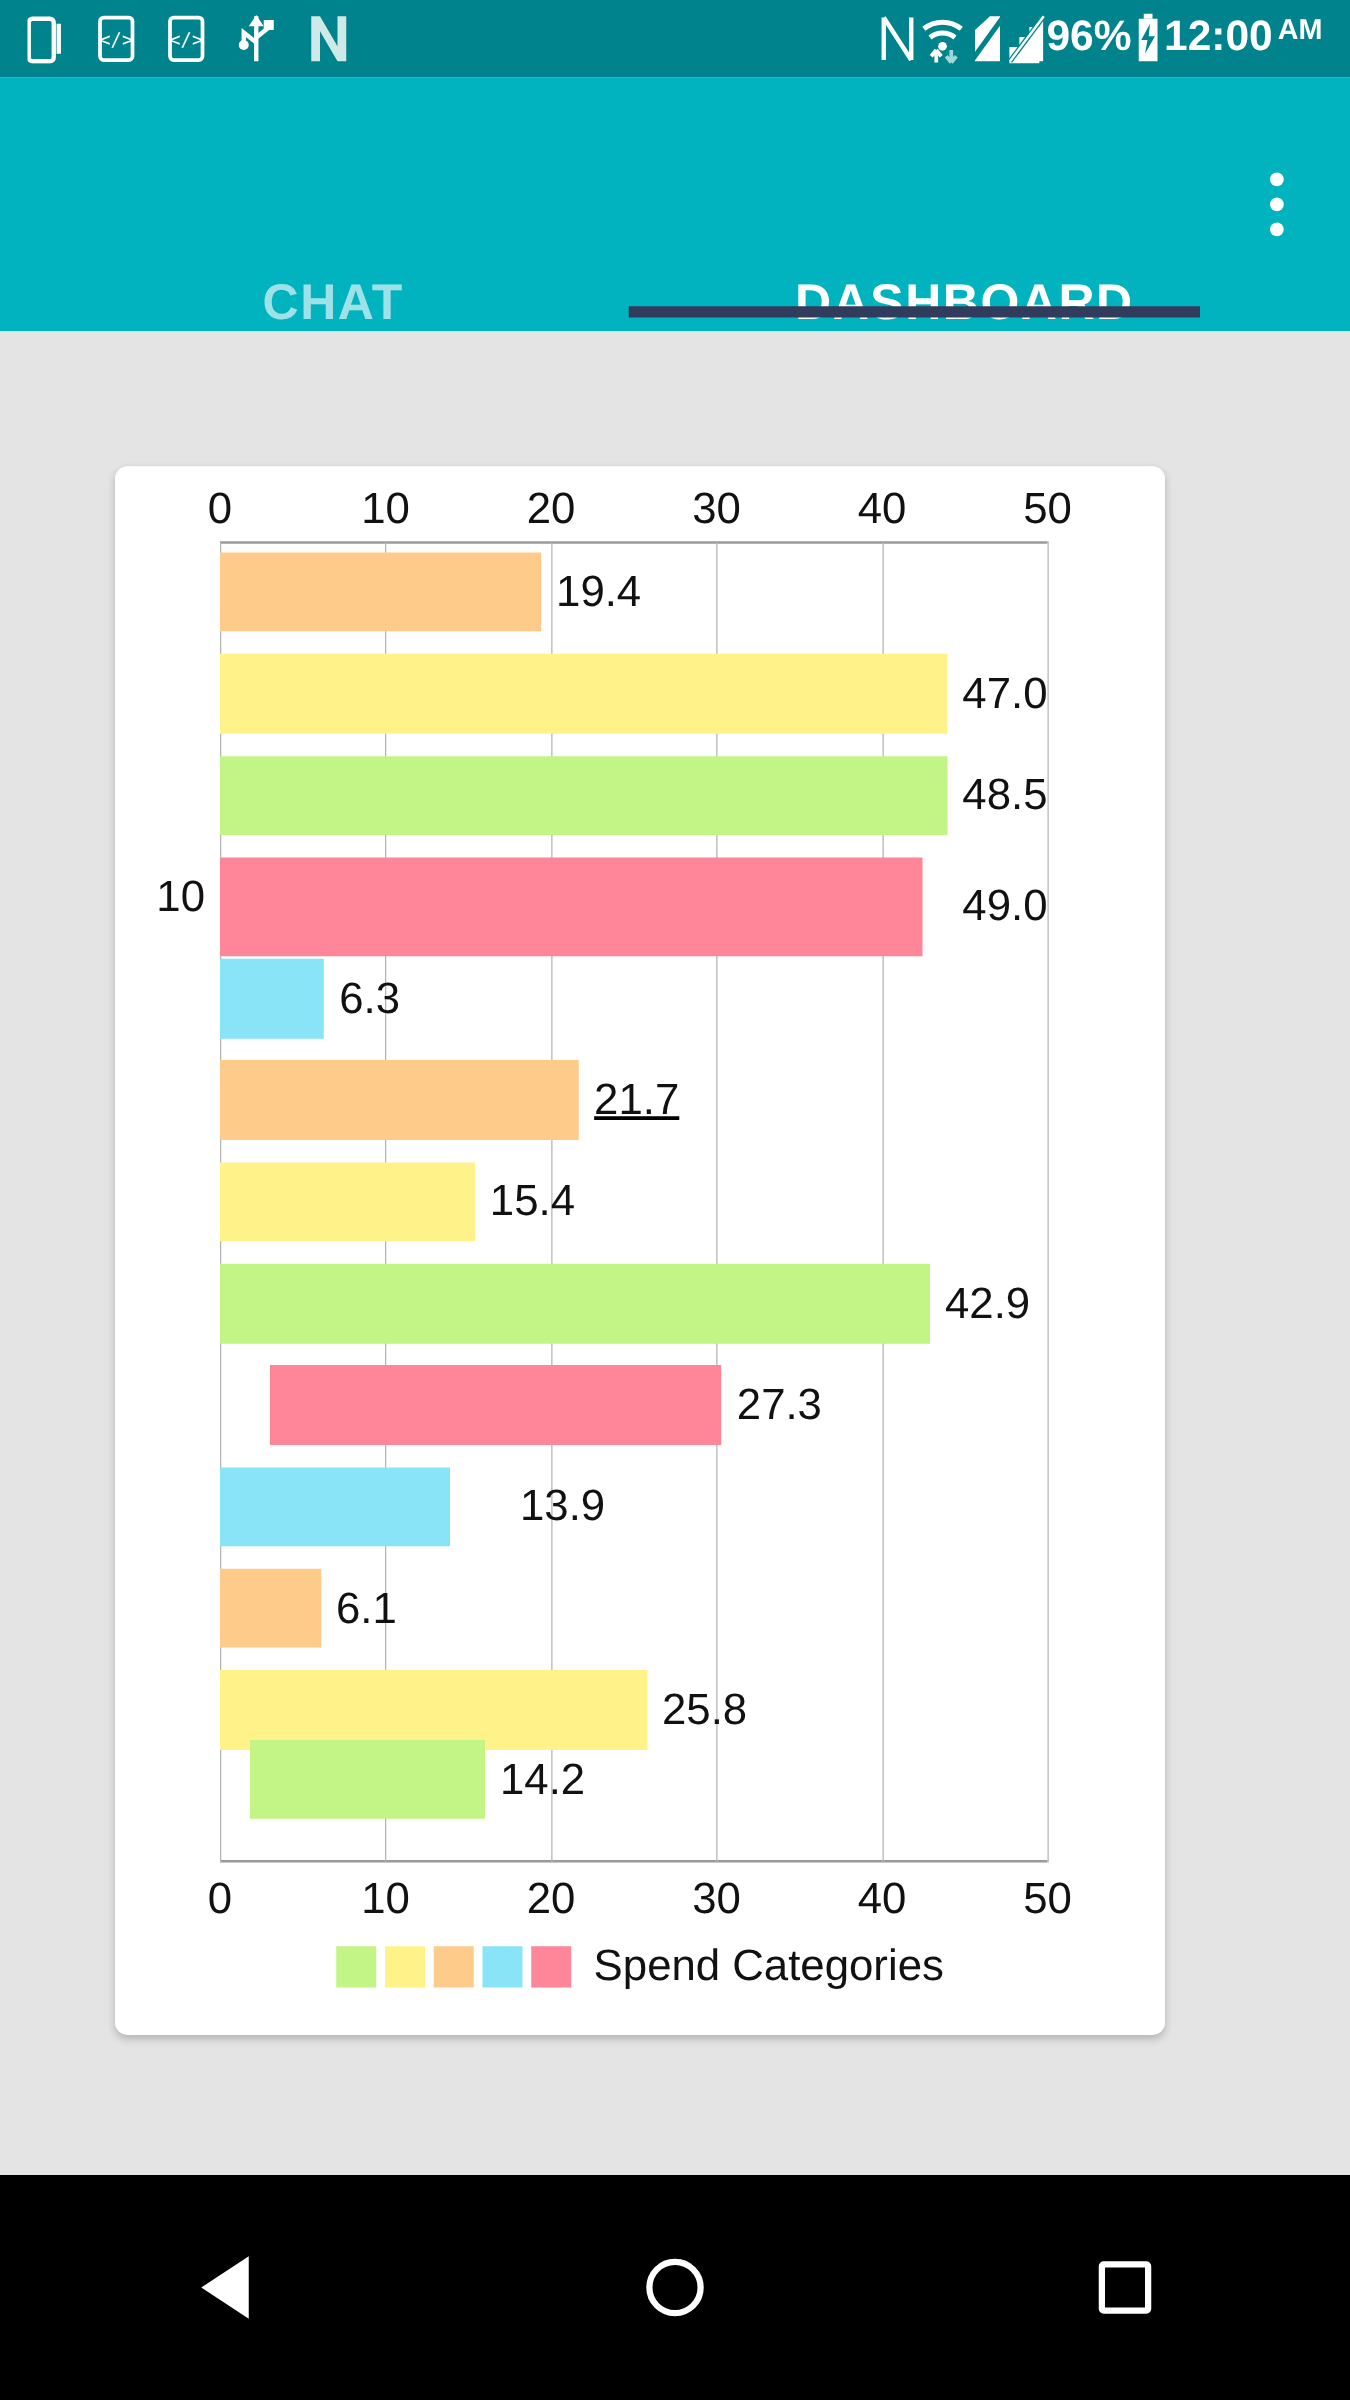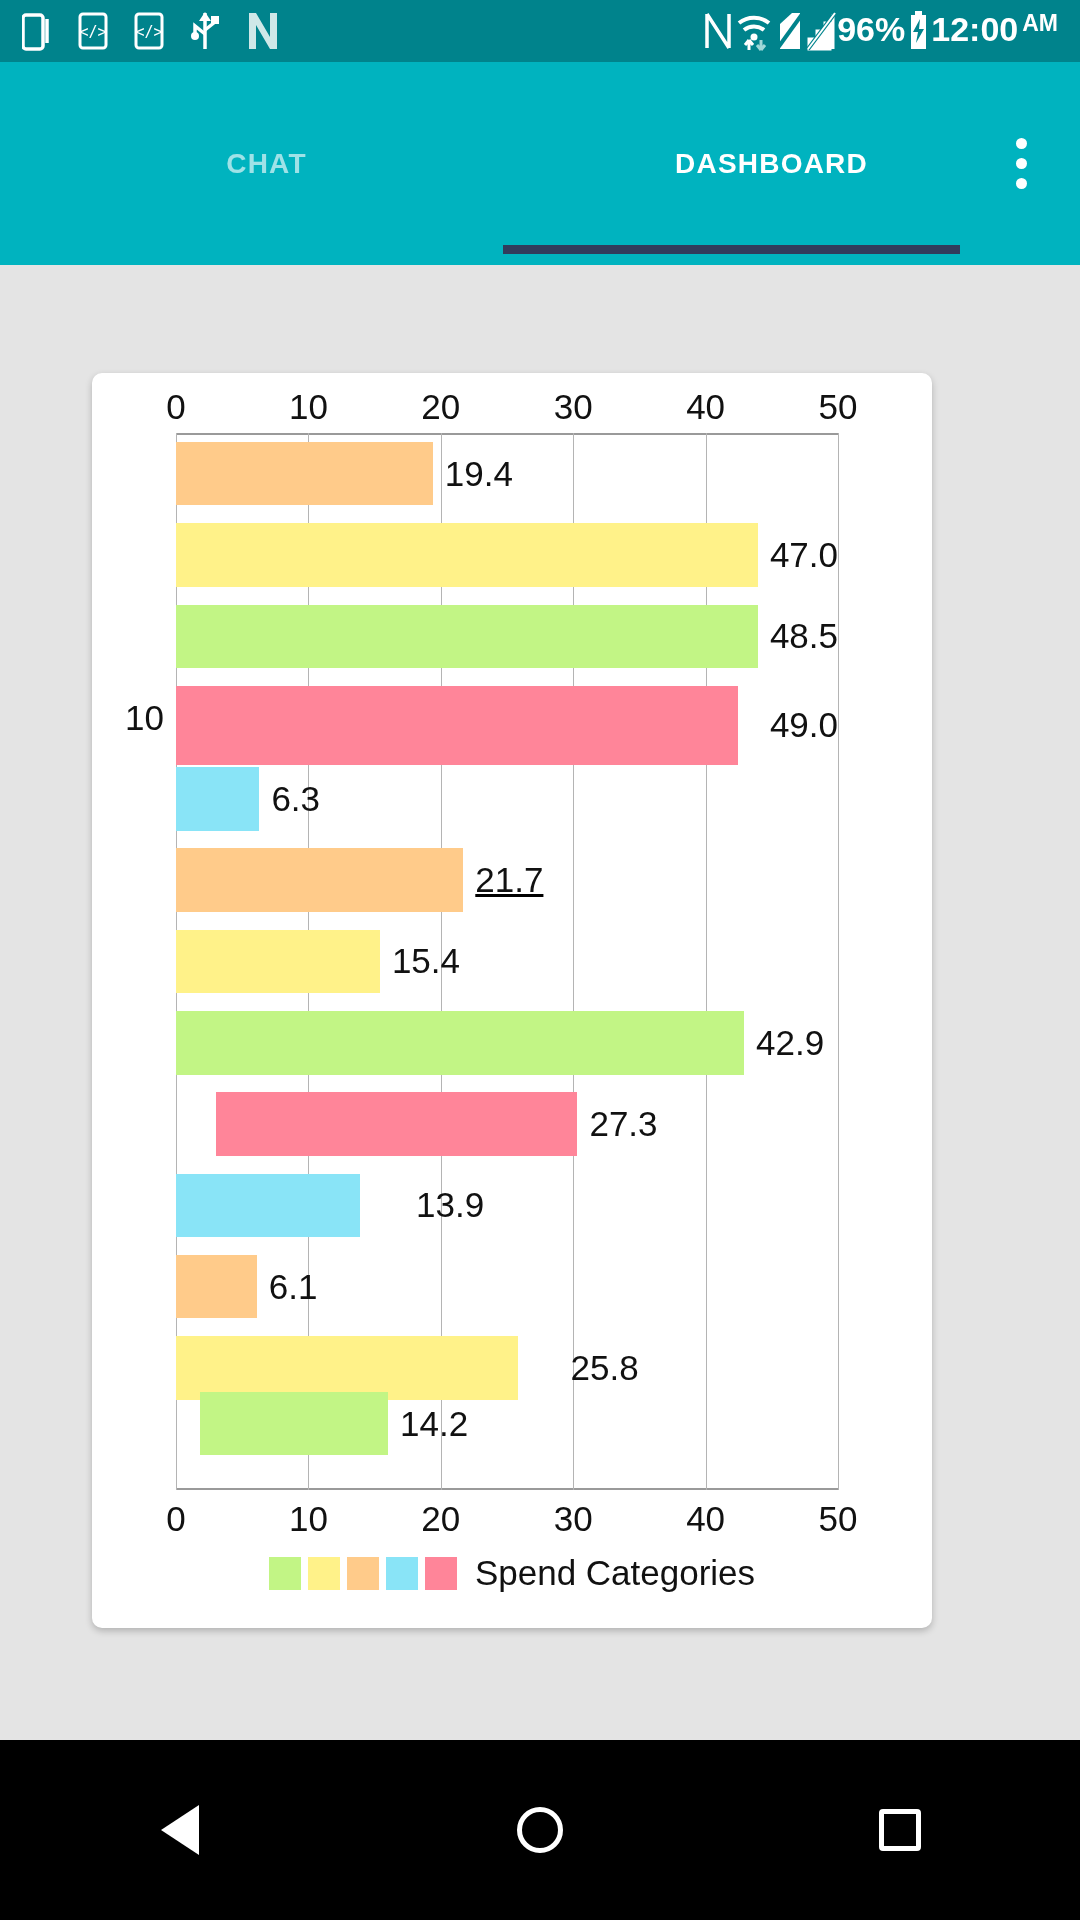--- a/index.html
+++ b/index.html
@@ -29,22 +29,22 @@
   .appbar {
     position: absolute; left: 0; top: 62px; width: 1080px; height: 203px;
     background: #00b3bf;
   }
   .tabrow {
     position: absolute; left: 0; top: 0; width: 1010px; height: 203px;
     display: flex; align-items: center;
   }
   .tab {
     flex: 1 1 0; height: 100%;
-    display: flex; align-items: center; justify-content: center;
-    font-size: 28px; font-weight: bold; letter-spacing: 1.2px;
+    display: flex; align-items: flex-end; justify-content: center;
+    font-size: 40px; font-weight: bold; letter-spacing: 1.2px;
     color: rgba(255,255,255,0.62);
     cursor: pointer; user-select: none; padding-left: 28px;
   }
   .tab.active { color: #ffffff; }
   .tab-indicator {
     position: absolute; left: 503px; top: 245px; width: 457px; height: 9px;
     background: #313c5c;
   }
   .overflow-btn {
     position: absolute; right: 24px; top: 0; height: 203px; width: 70px;
@@ -281,21 +281,21 @@
                 <span class="barval">27.3</span>
               </div>
               <div class="barrow" style="top: 740.713px; height: 63.42px; gap: 44px;">
                 <div class="bar" style="width: 184.036px; background: rgb(137, 228, 247);"></div>
                 <span class="barval">13.9</span>
               </div>
               <div class="barrow" style="top: 822.021px; height: 63.42px;">
                 <div class="bar" style="width: 80.764px; background: rgb(255, 203, 138);"></div>
                 <span class="barval">6.1</span>
               </div>
-              <div class="barrow" style="top: 903.328px; height: 63.42px; gap: 41px;">
+              <div class="barrow" style="top: 903.328px; height: 63.42px;">
                 <div class="bar" style="width: 341.592px; background: rgb(255, 242, 137);"></div>
                 <span class="barval">25.8</span>
               </div>
               <div class="barrow" style="top: 959px; height: 63.42px; padding-left: 24px;">
                 <div class="bar" style="width: 188.008px; background: rgb(194, 245, 133);"></div>
                 <span class="barval">14.2</span>
               </div>
             </div>
         </div>
         <div id="ylabels">

